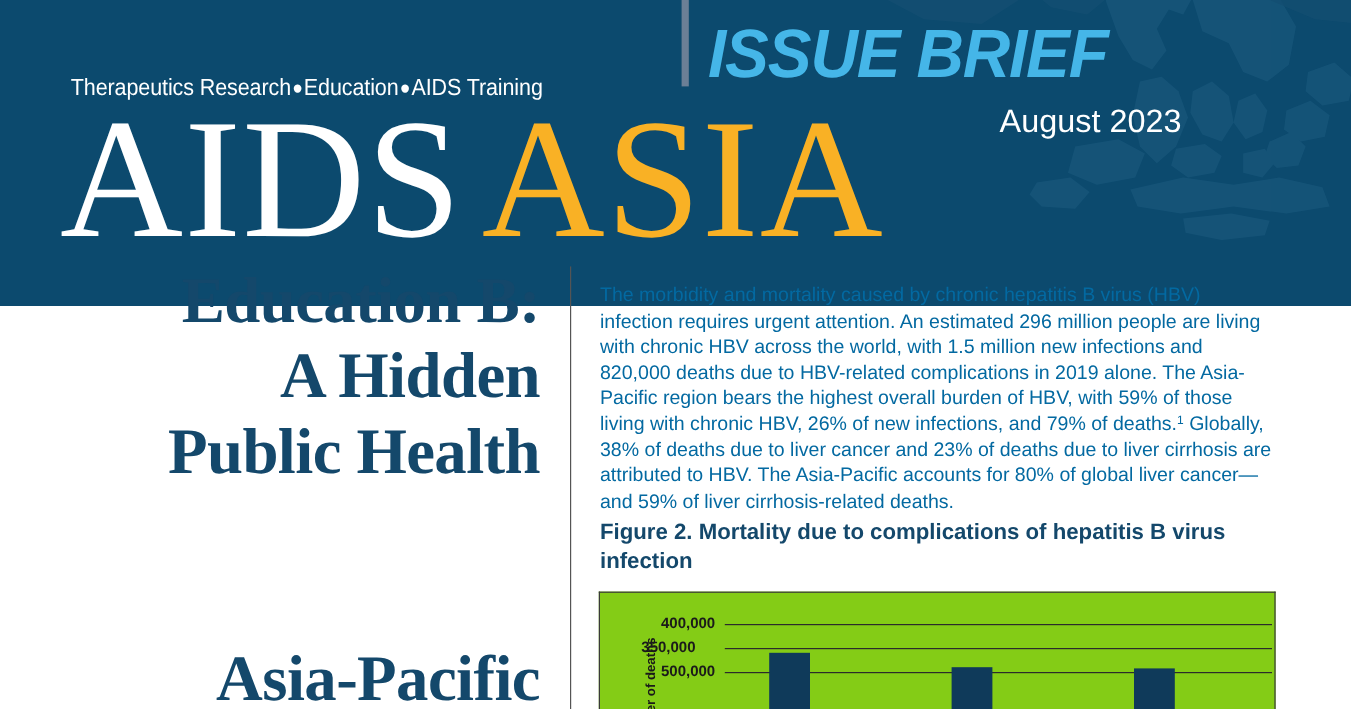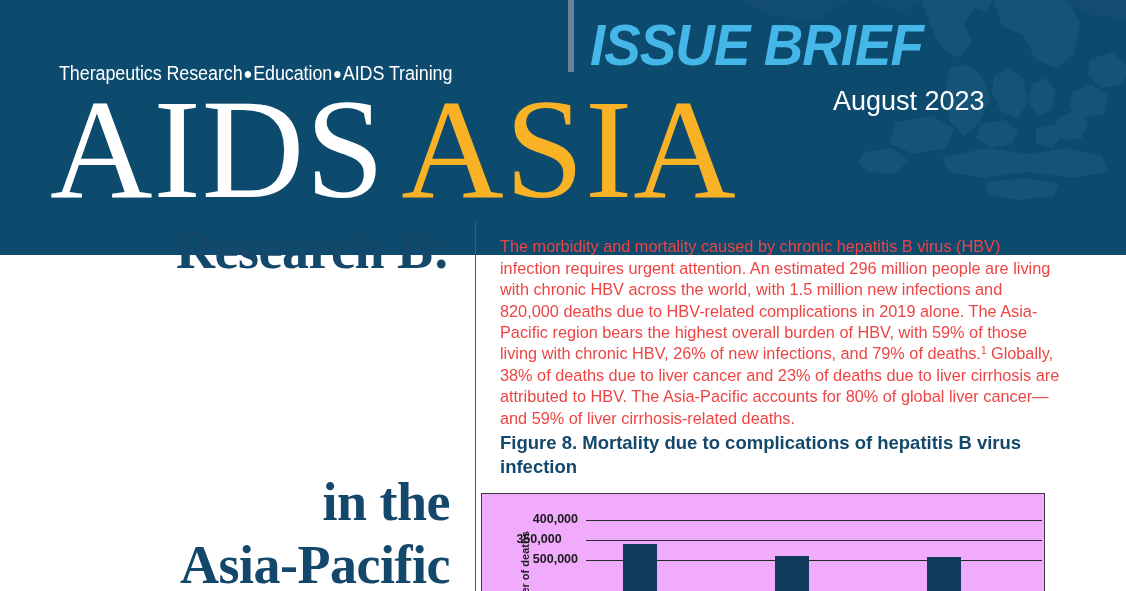--- a/index.html
+++ b/index.html
@@ -125,21 +125,21 @@
 
   
   .body-copy {
     position: absolute;
     left: 500px;
     top: 220px;
     width: 562px;
     font-family: "Liberation Sans", sans-serif;
     font-size: 16.3px;
     line-height: 21.4px;
-    color: #ef4444;
+    color: #0369a1;
     text-align: left;
   }
   .body-copy sup {
     font-size: 10px;
     vertical-align: 5px;
     line-height: 0;
   }
 
   .figure-caption {
     position: absolute;
@@ -149,27 +149,27 @@
     font-family: "Liberation Sans", sans-serif;
     font-size: 18.5px;
     line-height: 24px;
     font-weight: bold;
     color: #14486b;
   }
 
   
   .chart-box {
     position: absolute;
-    left: 481px;
+    left: 499px;
     top: 493px;
     width: 564px;
     height: 98px;
     border: 1px solid #3a3a3a;
     border-bottom: none;
-    background: #f0abfc;
+    background: #84cc16;
     overflow: hidden;
     box-sizing: border-box;
   }
   .chart-inner {
     position: absolute;
     left: 0; top: 0;
     width: 562px;
     height: 200px;
   }
   .chart-ylabel {
@@ -249,31 +249,31 @@
   </div>
 
   <div class="issue-rule"></div>
   <div class="issue-brief">ISSUE BRIEF</div>
   <div class="issue-date">August 2023</div>
 </div>
 
 <div class="divider"></div>
 
 <div class="page-title">
-  <span>Research B:</span><br>
+  <span>Education B:</span><br>
+  <span>A Hidden</span><br>
+  <span>Public Health</span><br>
   <br>
   <br>
-  <br>
-  <span>in the</span><br>
   <span>Asia-Pacific</span>
 </div>
 
 <p class="body-copy">The morbidity and mortality caused by chronic hepatitis B virus (HBV) infection requires urgent attention. An estimated 296 million people are living with chronic HBV across the world, with 1.5 million new infections and 820,000 deaths due to HBV-related complications in 2019 alone. The Asia-Pacific region bears the highest overall burden of HBV, with 59% of those living with chronic HBV, 26% of new infections, and 79% of deaths.<sup>1</sup> Globally, 38% of deaths due to liver cancer and 23% of deaths due to liver cirrhosis are attributed to HBV. The Asia-Pacific accounts for 80% of global liver cancer—and 59% of liver cirrhosis-related deaths.</p>
 
-<div class="figure-caption">Figure 8. Mortality due to complications of hepatitis B virus infection</div>
+<div class="figure-caption">Figure 2. Mortality due to complications of hepatitis B virus infection</div>
 
 <div class="chart-box">
   <div class="chart-inner">
     <div class="chart-ylabel">Number of deaths</div>
     <div id="chart-ticks">
         <div class="ytick" style="top: 18px;">400,000</div>
         <div class="ytick" style="top: 38px; text-align: center;">350,000</div>
         <div class="ytick" style="top: 58px;">500,000</div>
       </div>
     <div id="chart-grid">

